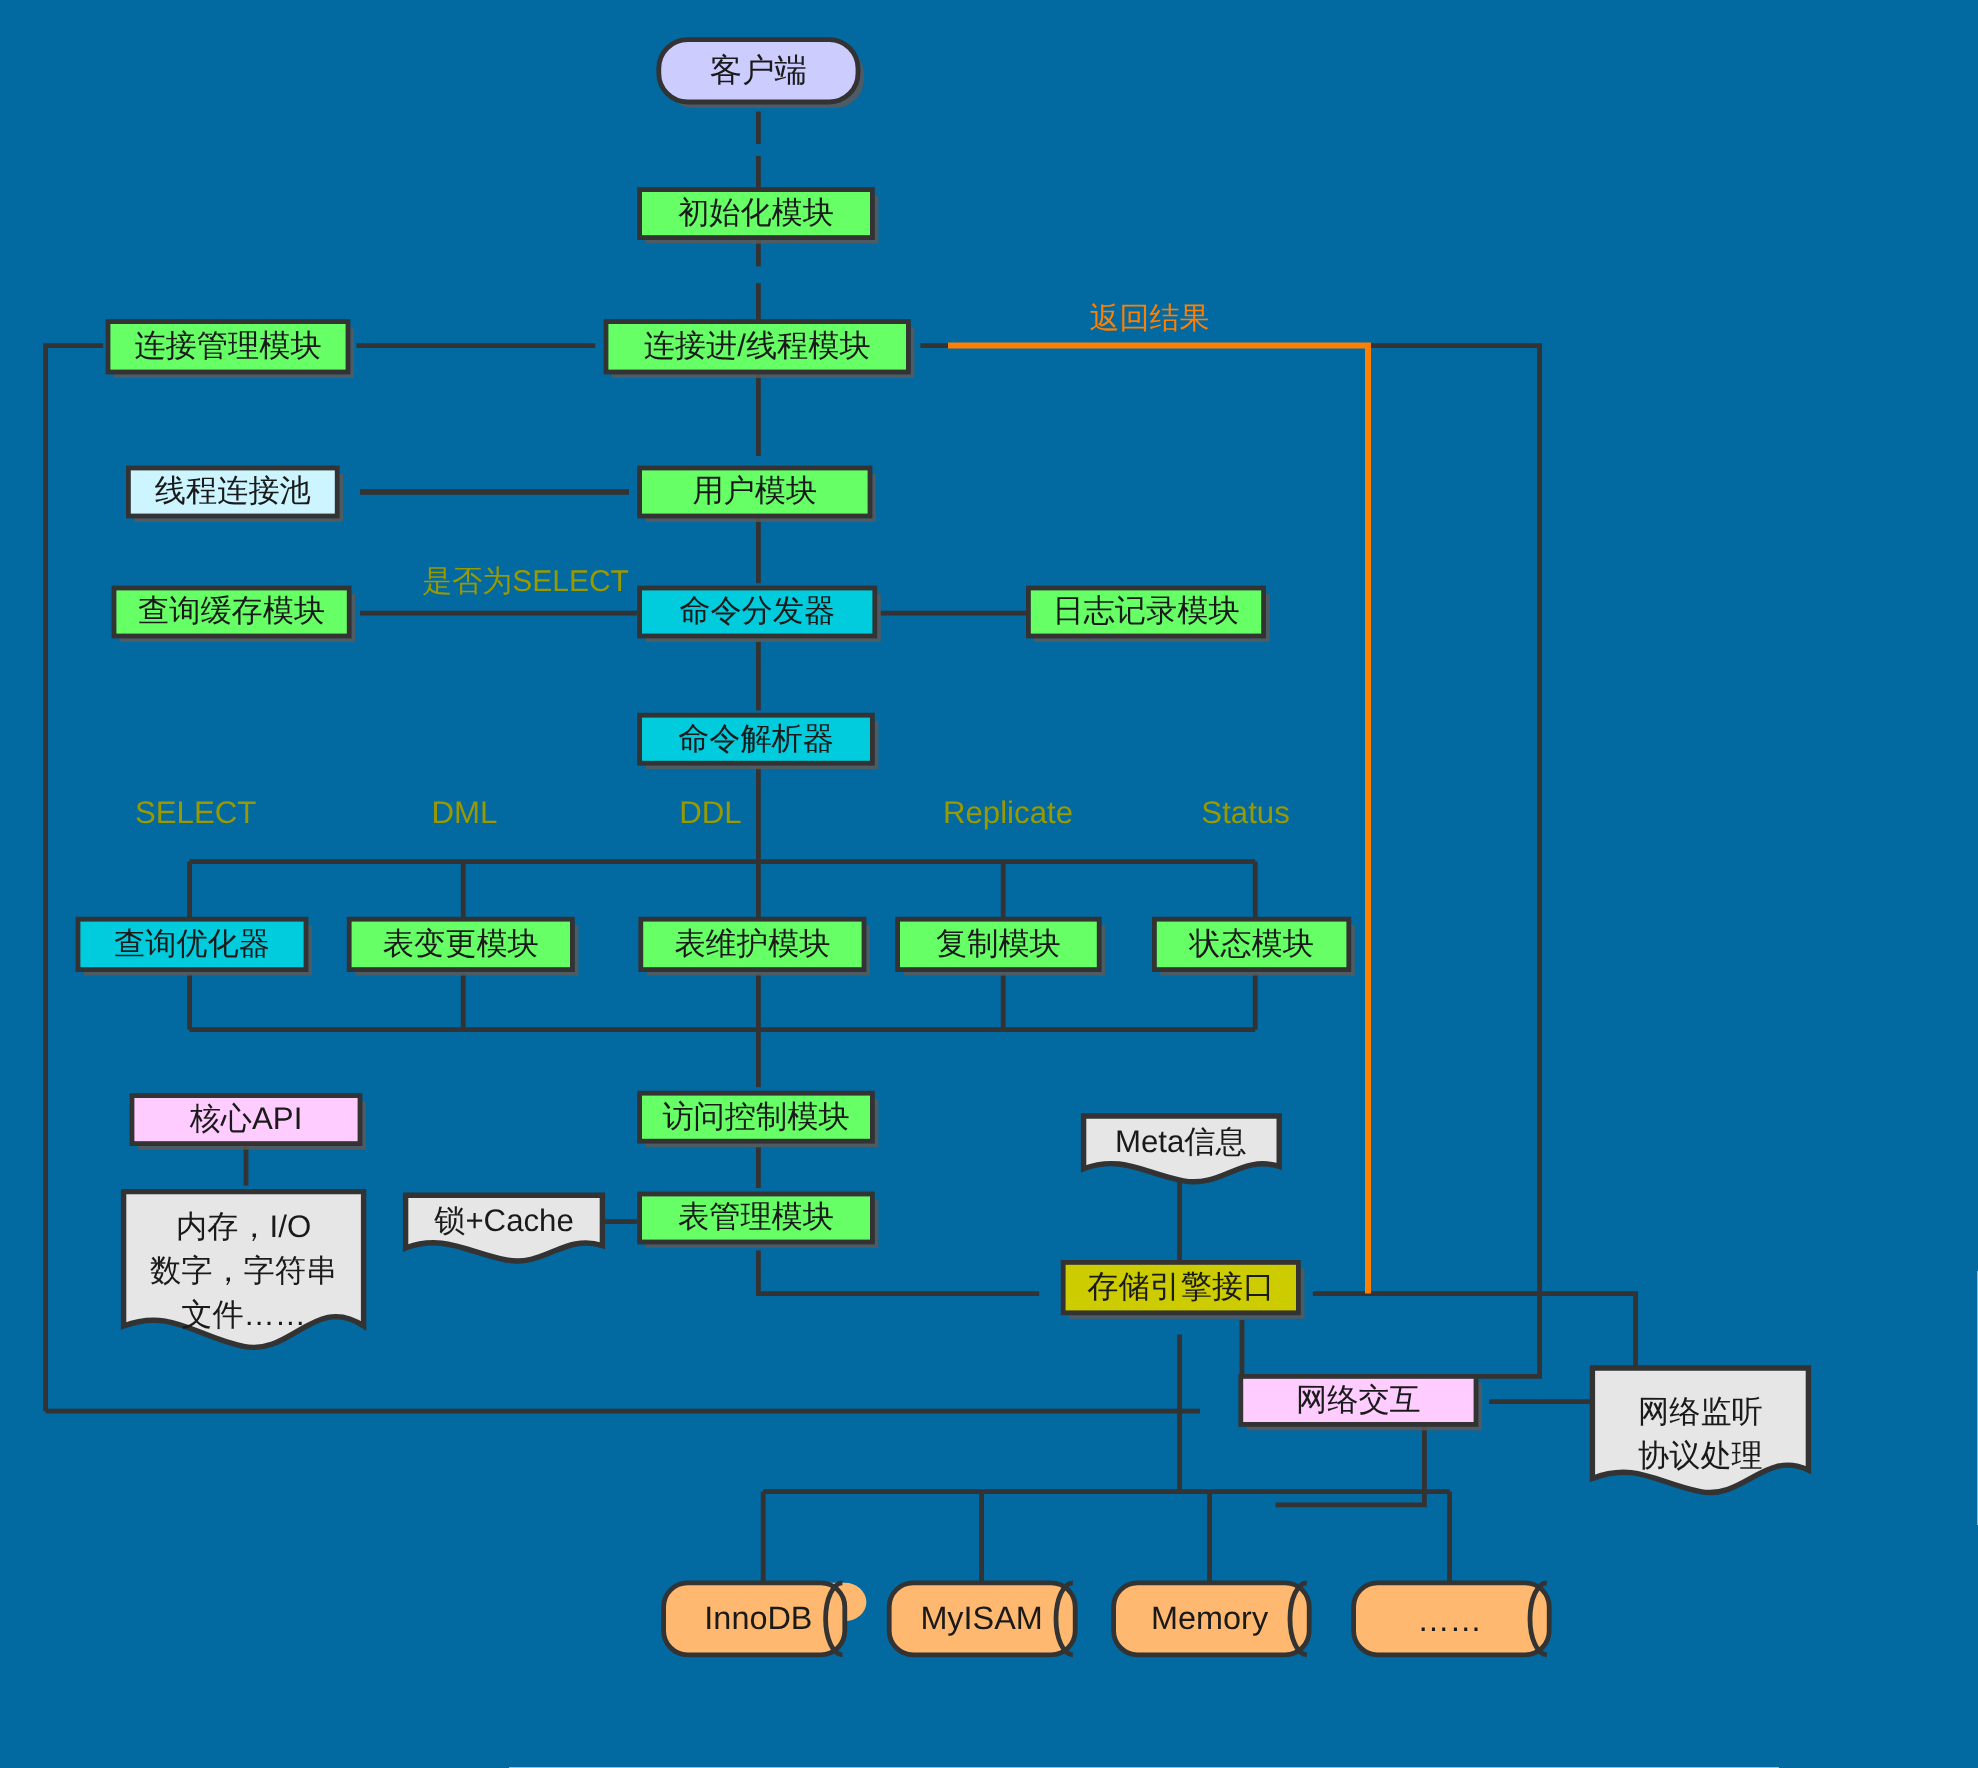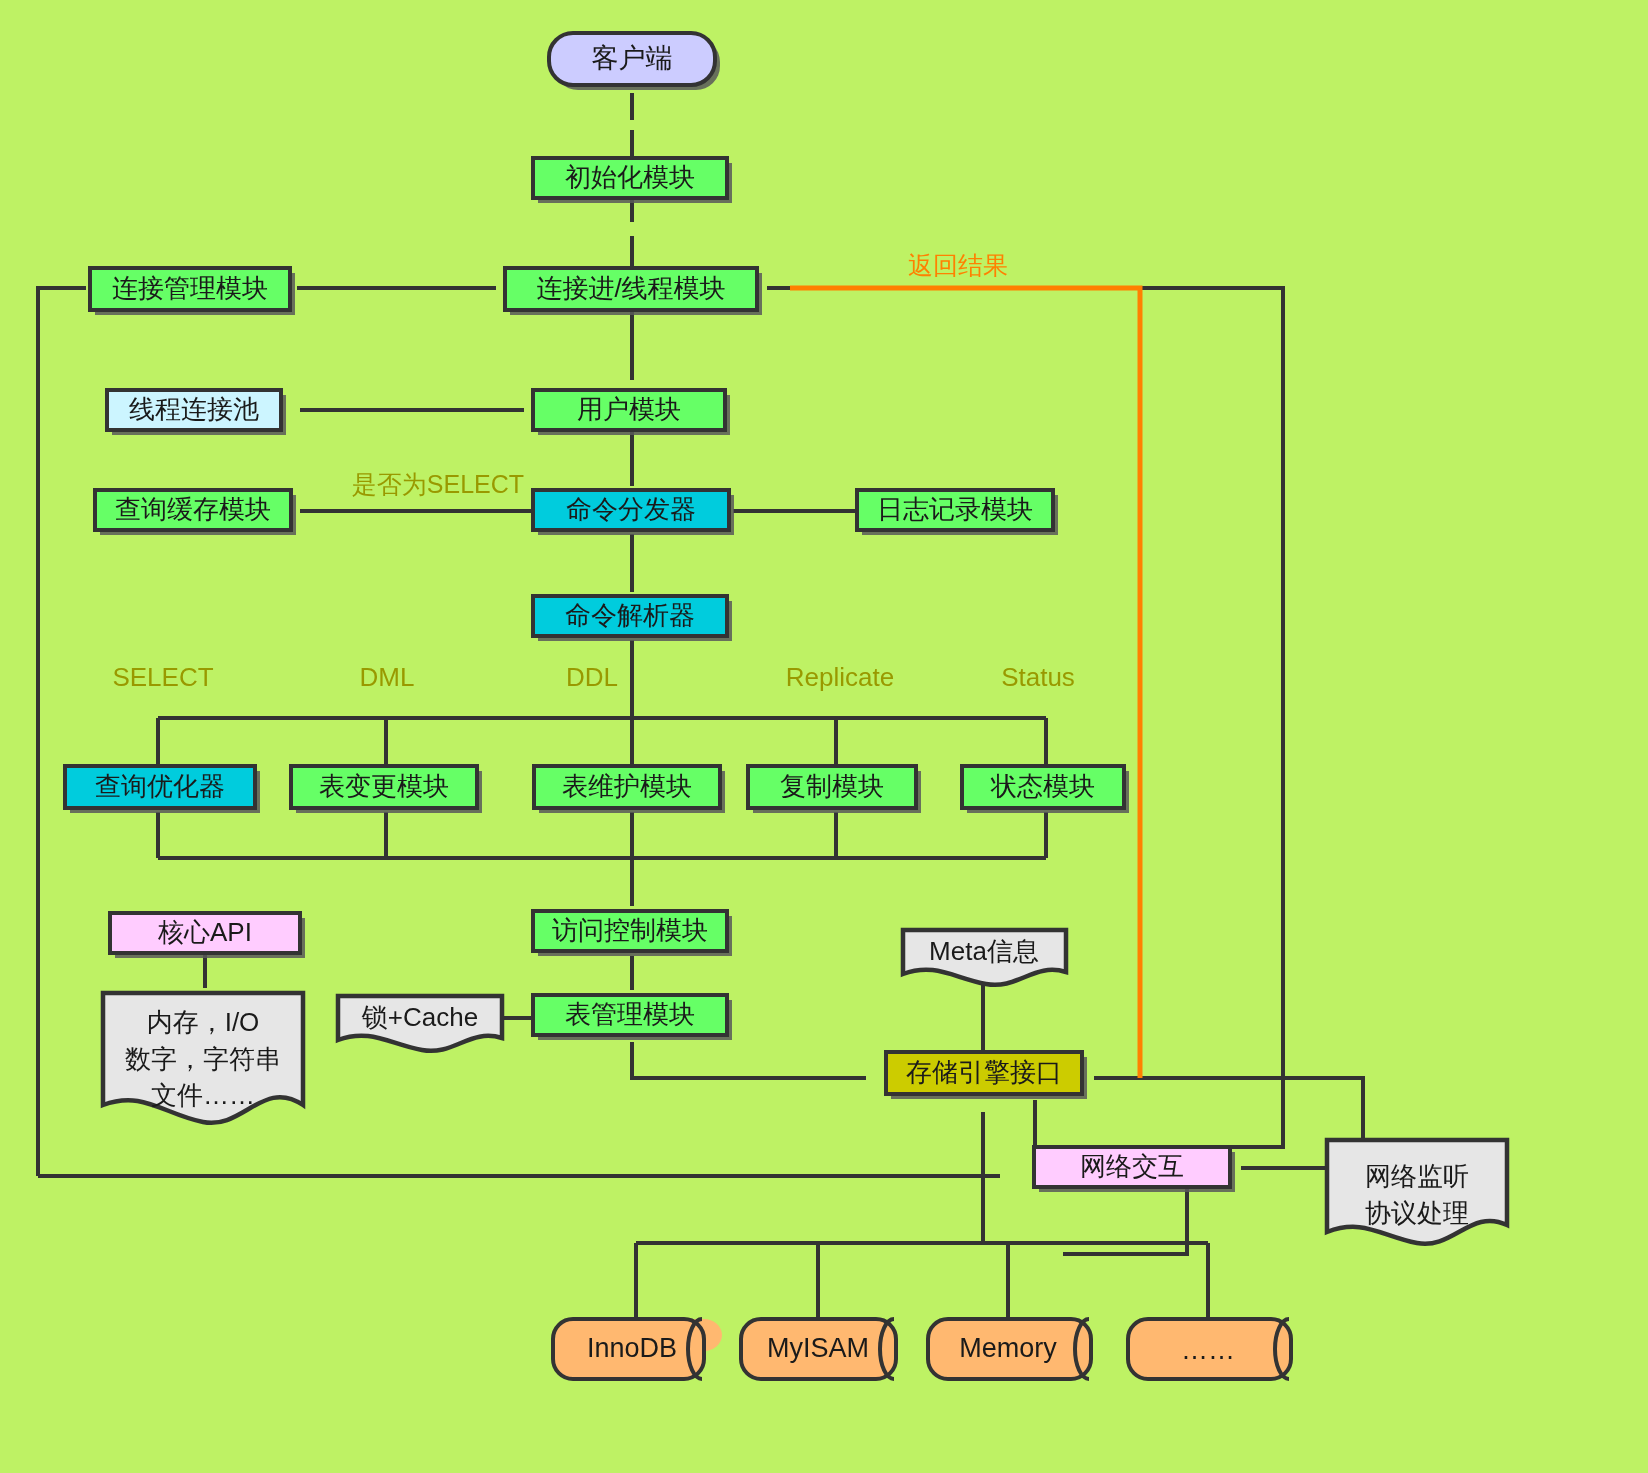--- a/index.html
+++ b/index.html
@@ -1,17 +1,17 @@
 <!DOCTYPE html>
 <html><head>
 <meta charset="utf-8">
 <style>
   html,body{margin:0;padding:0;background:#ffffff;}
   body{font-family:"Liberation Sans","DejaVu Sans",sans-serif;}
-  #stage{position:relative;width:1648px;height:1473px;background:#bef264;overflow:hidden;}
+  #stage{position:relative;width:1648px;height:1473px;background:#0369a1;overflow:hidden;}
   svg#diagram{position:absolute;left:0;top:0;width:1648px;height:1473px;}
   .nodelabel{font-family:"Liberation Sans","DejaVu Sans",sans-serif;text-anchor:middle;dominant-baseline:middle;fill:#1a1a1a;}
   .edgelabel{font-family:"Liberation Sans","DejaVu Sans",sans-serif;text-anchor:middle;dominant-baseline:middle;}
   .box-shadow{fill:#595959;opacity:.85;}
 </style>
 </head>
 <body>
 
 <div id="stage">
 <svg id="diagram" viewBox="0 0 1648 1473">

